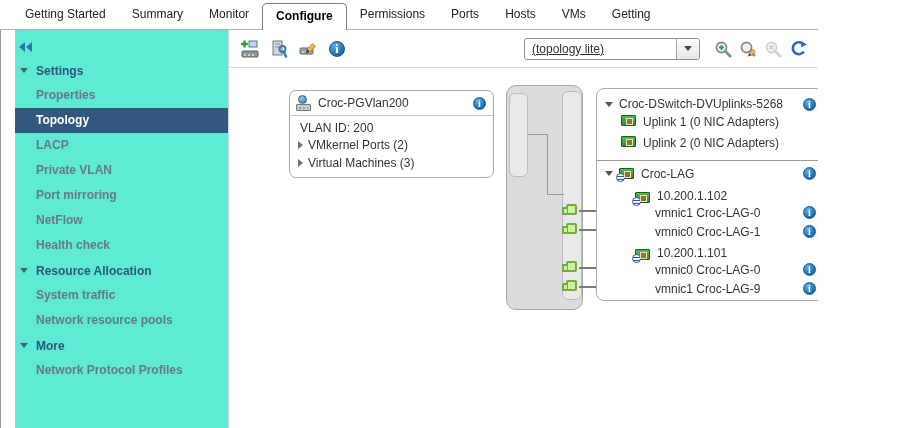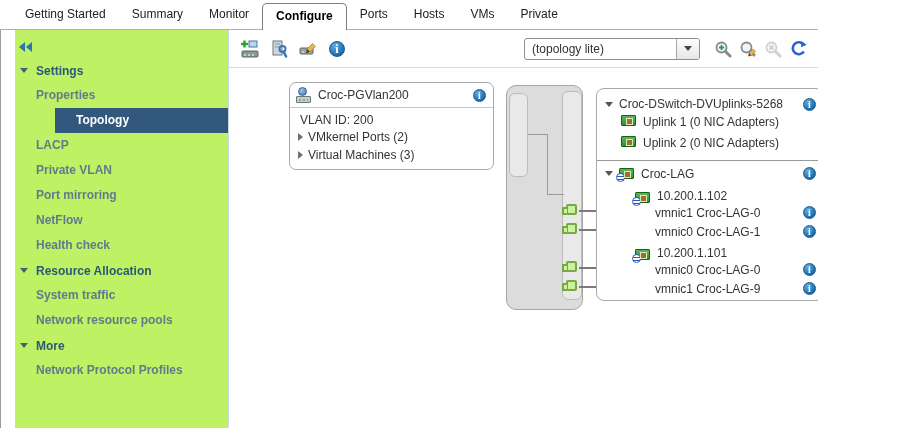--- a/index.html
+++ b/index.html
@@ -10,56 +10,56 @@
   
   .tabbar { height:30px; display:flex; align-items:flex-end; padding-left:12px; background:#fff;
             border-bottom:1px solid #b0b0b0; }
   .tab { height:30px; line-height:30px; padding:0 13px; font-size:12px; color:#222; cursor:default; white-space:nowrap; }
   .tab.active { height:27px; line-height:25px; background:#fff; border:1px solid #7e7e7e; border-bottom:none;
                 border-radius:5px 5px 0 0; font-weight:bold; color:#000; margin-bottom:-1px; position:relative; z-index:3; }
 
   
   .content { display:flex; height:398px; border-left:1px solid #9b9b9b; }
   .gutter { width:14px; background:#fff; }
-  .sidebar { width:214px; background:#bef264; border-right:1px solid #cbd9e5; padding-top:6px; }
+  .sidebar { width:214px; background:#5eead4; border-right:1px solid #cbd9e5; padding-top:6px; }
   .collapse-row { height:22px; padding-left:3px; display:flex; align-items:center; }
   .nav-header { height:25px; display:flex; align-items:center; padding-left:5px; font-weight:bold; color:#2b5977; }
   .s-tri { width:0; height:0; border-left:4.5px solid transparent; border-right:4.5px solid transparent;
            border-top:5px solid #44607a; margin-right:8px; }
   .nav-item { height:25px; line-height:25px; padding-left:21px; font-weight:bold; color:#64798a; cursor:default; }
-  .nav-item.selected { background:#33587e; color:#fff;margin-left:40px; }
+  .nav-item.selected { background:#33587e; color:#fff; }
 
   
   .main { flex:1; display:flex; flex-direction:column; background:#fff; }
   .toolbar { height:38px; display:flex; align-items:center; padding:0 9px 0 8px; border-bottom:1px solid #dcdcdc; }
   .tb-btn { width:26px; height:24px; border:none; background:transparent; display:flex; align-items:center;
             justify-content:center; margin-right:3px; cursor:pointer; }
   .tb-right { margin-left:auto; display:flex; align-items:center; }
   .view-select { width:176px; height:22px; border:1px solid #8f8f8f; border-radius:3px; background:#fff;
                  display:flex; align-items:center; overflow:hidden; margin-right:9px; cursor:pointer; }
-  .view-select .val { flex:1; padding-left:7px; color:#333; white-space:nowrap; }
+  .view-select .val { flex:1; padding-left:7px; color:#333; white-space:nowrap;text-decoration:underline; }
   .vs-arrow { width:23px; height:100%; border-left:1px solid #a6a6a6; background:linear-gradient(#fdfdfd,#e6e6e6);
               display:flex; align-items:center; justify-content:center; }
   .vs-arrow .tri { width:0; height:0; border-left:4px solid transparent; border-right:4px solid transparent;
                    border-top:5px solid #444; }
   .mini-btn { width:22px; height:22px; border:none; background:transparent; display:flex; align-items:center;
               justify-content:center; margin-left:3px; cursor:pointer; }
   .disabled { opacity:.45; filter:grayscale(1); }
 
   
   .info-icon { display:inline-flex; width:13px; height:13px; border-radius:50%; flex:none;
                background:radial-gradient(circle at 35% 28%, #64aede, #1a6cae 70%); border:1px solid #135a92;
                color:#fff; font-family:"Liberation Serif","DejaVu Serif",serif; font-weight:bold; font-size:10px;
                line-height:11px; align-items:center; justify-content:center; cursor:pointer; }
   .info-icon.lg { width:16px; height:16px; font-size:12px; line-height:14px; }
 
   
   .diagram { position:relative; flex:1; background:#fff; }
   .node-box { position:absolute; background:#fff; border:1px solid #a8a8a8; border-radius:7px; color:#333; }
-  .pg-box { left:60px; top:14px; width:205px; height:88px; }
+  .pg-box { left:60px; top:22px; width:205px; height:88px; }
   .pg-header { height:25px; display:flex; align-items:center; padding:0 7px 0 6px; border-bottom:1px solid #c6c6c6; }
   .pg-name { margin-left:5px; }
   .pg-body { padding-top:3px; }
   .pg-row { height:18px; display:flex; align-items:center; padding-left:8px; }
   .pg-row.vlan { padding-left:10px; height:17px; }
   .tri-right { width:0; height:0; border-top:4px solid transparent; border-bottom:4px solid transparent;
                border-left:5px solid #707070; margin-right:5px; }
   .tri-down { width:0; height:0; border-left:4px solid transparent; border-right:4px solid transparent;
               border-top:5px solid #555; margin-right:6px; }
 
@@ -111,24 +111,25 @@
 </head>
 <body>
 
 <div class="page">
 
   <div class="tabbar">
     <div class="tab">Getting Started</div>
     <div class="tab">Summary</div>
     <div class="tab">Monitor</div>
     <div class="tab active">Configure</div>
+    <div class="tab">Permissions</div>
     <div class="tab">Ports</div>
     <div class="tab">Hosts</div>
     <div class="tab">VMs</div>
-    <div class="tab">Private</div>
+    <div class="tab">Getting</div>
   </div>
 
   <div class="content">
     <div class="gutter"></div>
 
     <div class="sidebar">
       <div class="collapse-row">
         <span style="display:inline-flex;">
           <svg width="15" height="10" viewBox="0 0 15 10">
             <polygon points="7,0 1,5 7,10" fill="#2e74ad"></polygon>

